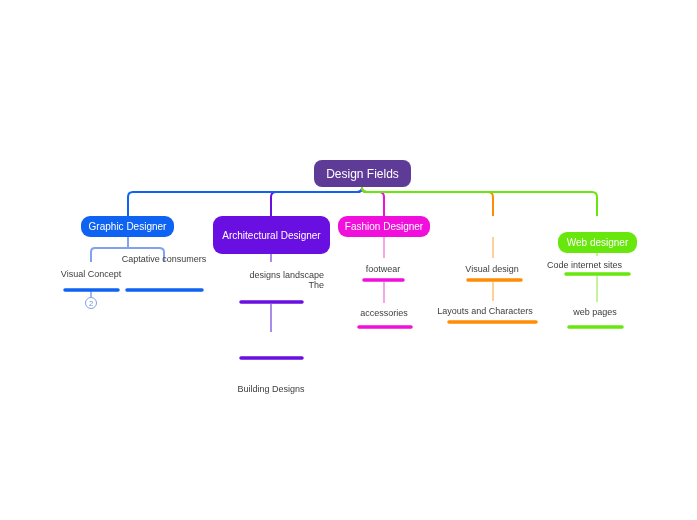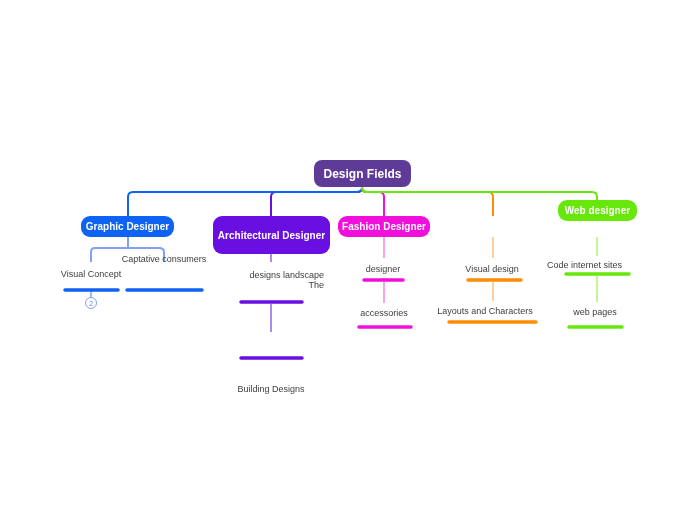--- a/index.html
+++ b/index.html
@@ -4,29 +4,29 @@
 <title>Design Fields</title>
 <style>
   html,body{margin:0;padding:0;background:#ffffff;}
   .canvas{
     position:relative;width:697px;height:520px;background:#ffffff;overflow:hidden;
     font-family:"Liberation Sans", sans-serif;
   }
   .canvas svg{position:absolute;left:0;top:0;}
   .node{
     position:absolute;display:flex;align-items:center;justify-content:center;
-    color:#ffffff;font-weight:bold;white-space:nowrap;border-radius:9px;
+    color:#ffffff;font-weight:normal;white-space:nowrap;border-radius:9px;
     box-sizing:border-box;cursor:pointer;
   }
   .root-node{left:314px;top:160px;width:97px;height:27px;font-size:12px;border-radius:8px;}
   .n-graphic{left:81px;top:216px;width:93px;height:21px;font-size:10px;}
   .n-architectural{left:213px;top:216px;width:117px;height:38px;font-size:10px;}
   .n-fashion{left:338px;top:216px;width:92px;height:21px;font-size:10px;}
   .n-videogame{left:442px;top:216px;width:103px;height:21px;font-size:10px;}
-  .n-web{left:558px;top:200px;width:79px;height:21px;font-size:10px;}
+  .n-web{left:558px;top:232px;width:79px;height:21px;font-size:10px;}
   .child-label{
     position:absolute;font-size:9px;line-height:10px;color:#3d3d3d;
     text-align:center;cursor:pointer;
   }
   .ta-left{text-align:right;}
   .l-visual-concept{left:46px;top:269px;width:90px;}
   .l-captative{left:109px;top:254px;width:110px;}
   .l-designs{left:234px;top:270px;width:90px;}
   .l-building{left:221px;top:347px;width:100px;margin-top:37px;}
   .l-footwear{left:348px;top:264px;width:70px;}
@@ -83,21 +83,21 @@
 
   <div class="node n-graphic" style="background-color: rgb(15, 99, 242);">Graphic Designer</div>
   <div class="node n-architectural" style="background-color: rgb(106, 15, 226);">Architectural Designer</div>
   <div class="node n-fashion" style="background-color: rgb(241, 15, 220);">Fashion Designer</div>
   <div class="node n-web" style="background-color: rgb(104, 231, 13);">Web designer</div>
 
   <div class="child-label l-visual-concept">Visual Concept</div>
   <div class="child-label l-captative">Captative consumers</div>
   <div class="child-label l-designs ta-left">designs landscape The</div>
   <div class="child-label l-building">Building Designs</div>
-  <div class="child-label l-footwear">designer</div>
+  <div class="child-label l-footwear">footwear</div>
   <div class="child-label l-accessories">accessories</div>
   <div class="child-label l-visualdesign">Visual design</div>
   <div class="child-label l-layouts">Layouts and Characters</div>
   <div class="child-label l-code">Code internet sites</div>
   <div class="child-label l-webpages">web pages</div>
 
   <div class="badge" style="border-color: rgb(127, 163, 236);">2</div>
 
 </div>
 

